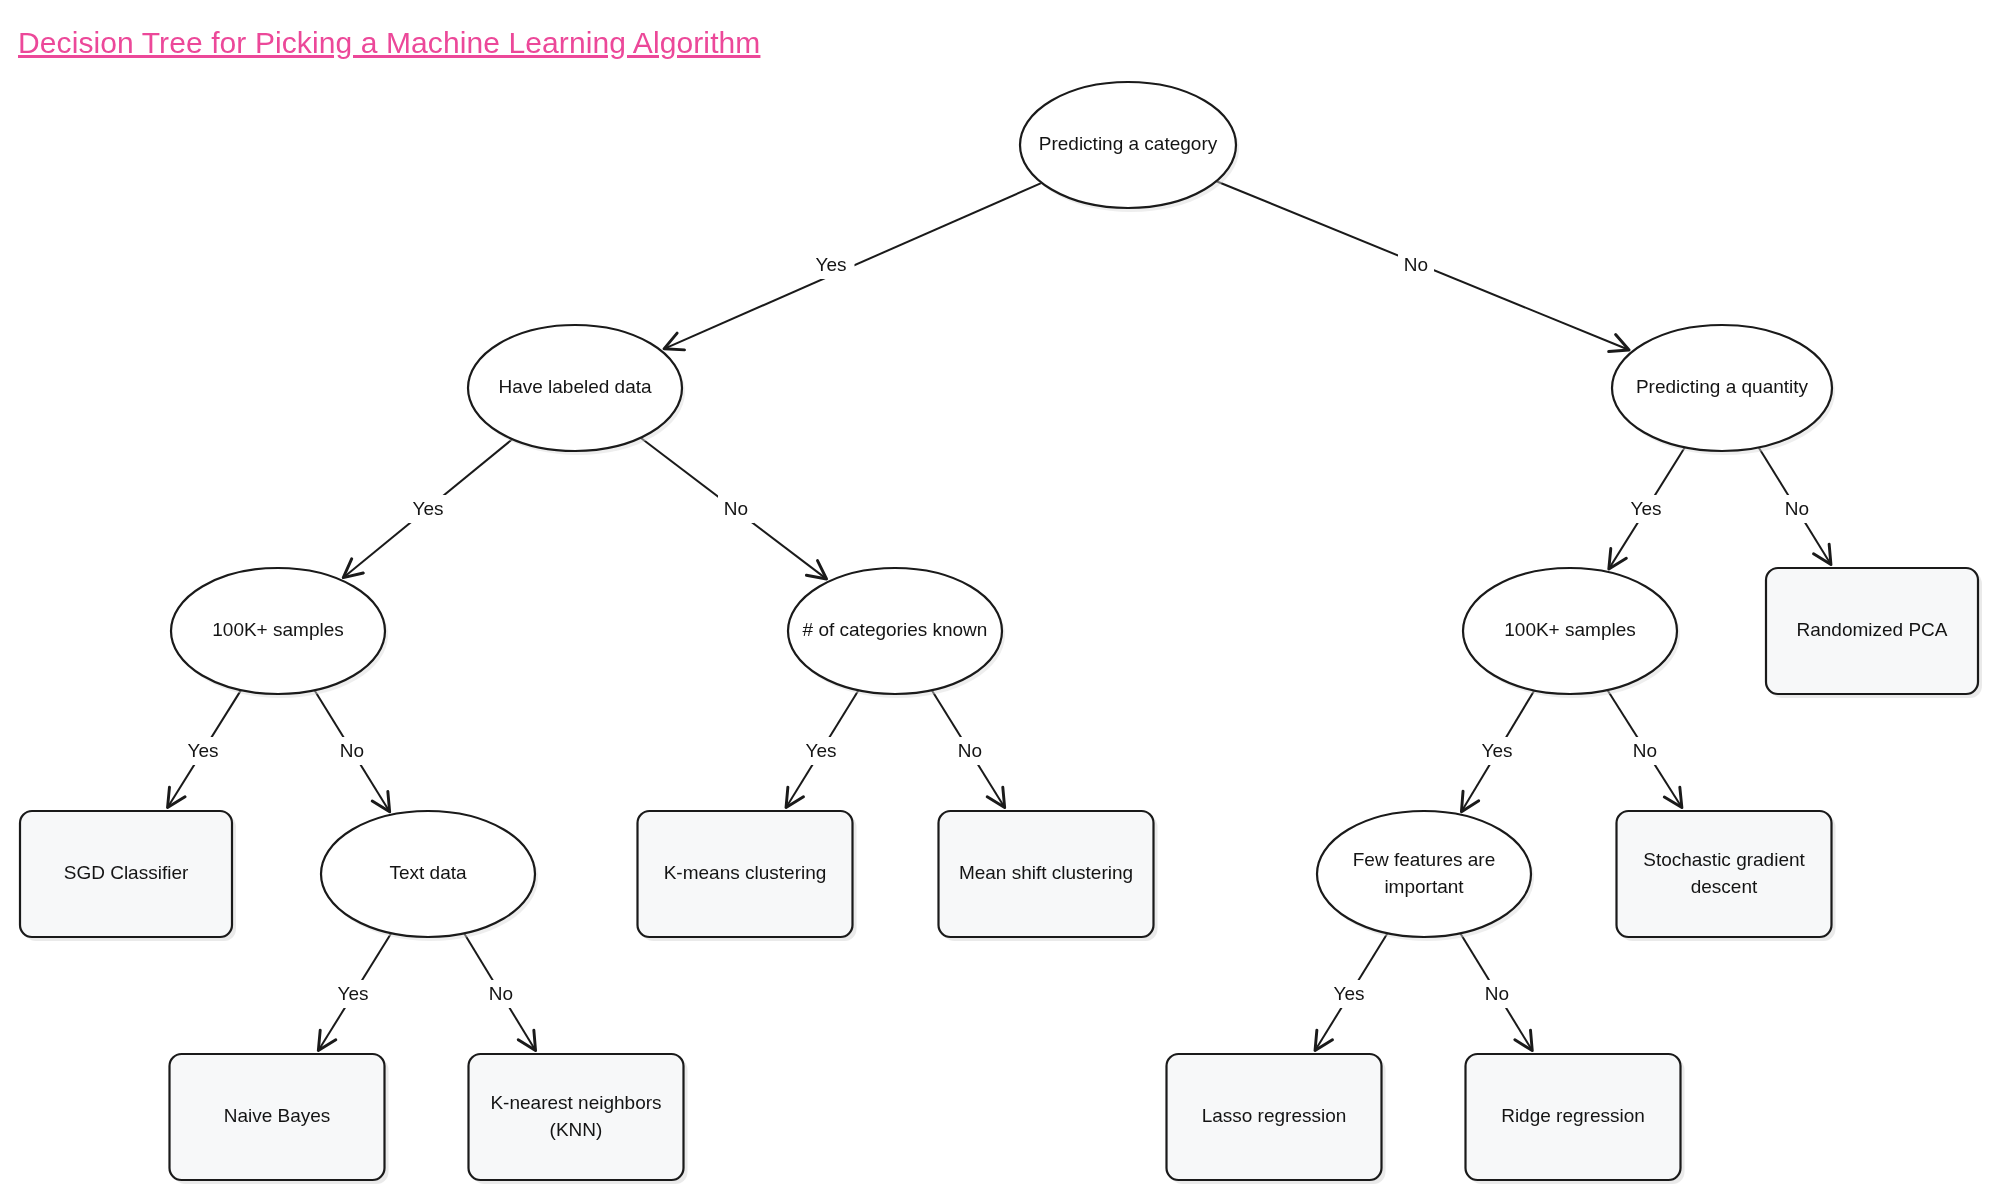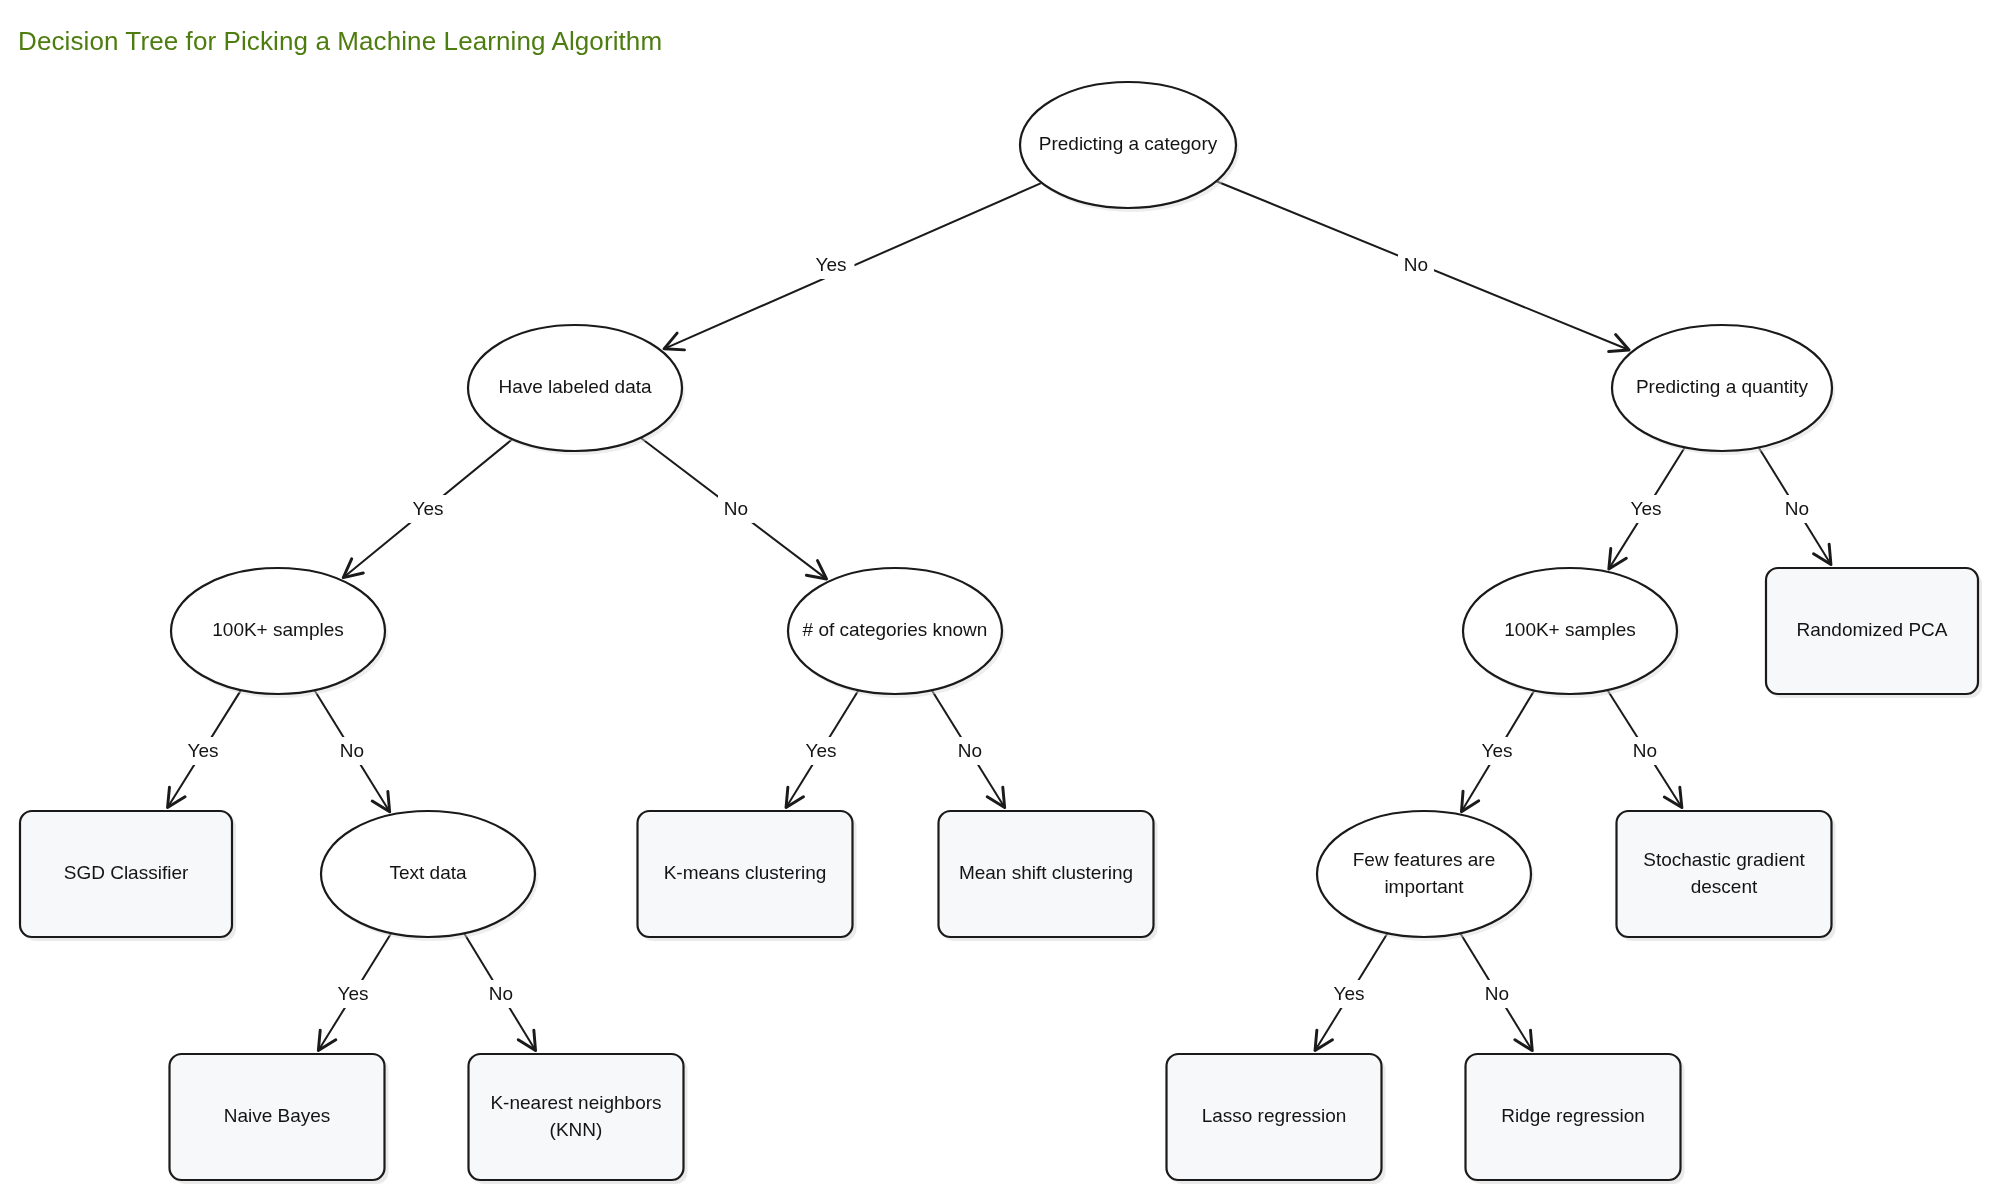--- a/index.html
+++ b/index.html
@@ -12,25 +12,26 @@
     height: 1201px;
     font-family: "Liberation Sans", sans-serif;
     color: #1a1a1a;
     overflow: hidden;
     position: relative;
   }
   #page-title {
     position: absolute;
     left: 18px;
     top: 26px;
-    font-size: 26px;
+    font-size: 30px;
     font-weight: 400;
-    color: #4d7c0f;
+    color: #ec4899;
     letter-spacing: 0.1px;
     white-space: nowrap;
+    text-decoration: underline;
   }
   #diagram-canvas {
     position: absolute;
     left: 0;
     top: 0;
     width: 2000px;
     height: 1201px;
   }
   .node-shape {
     fill: #f7f8f9;

